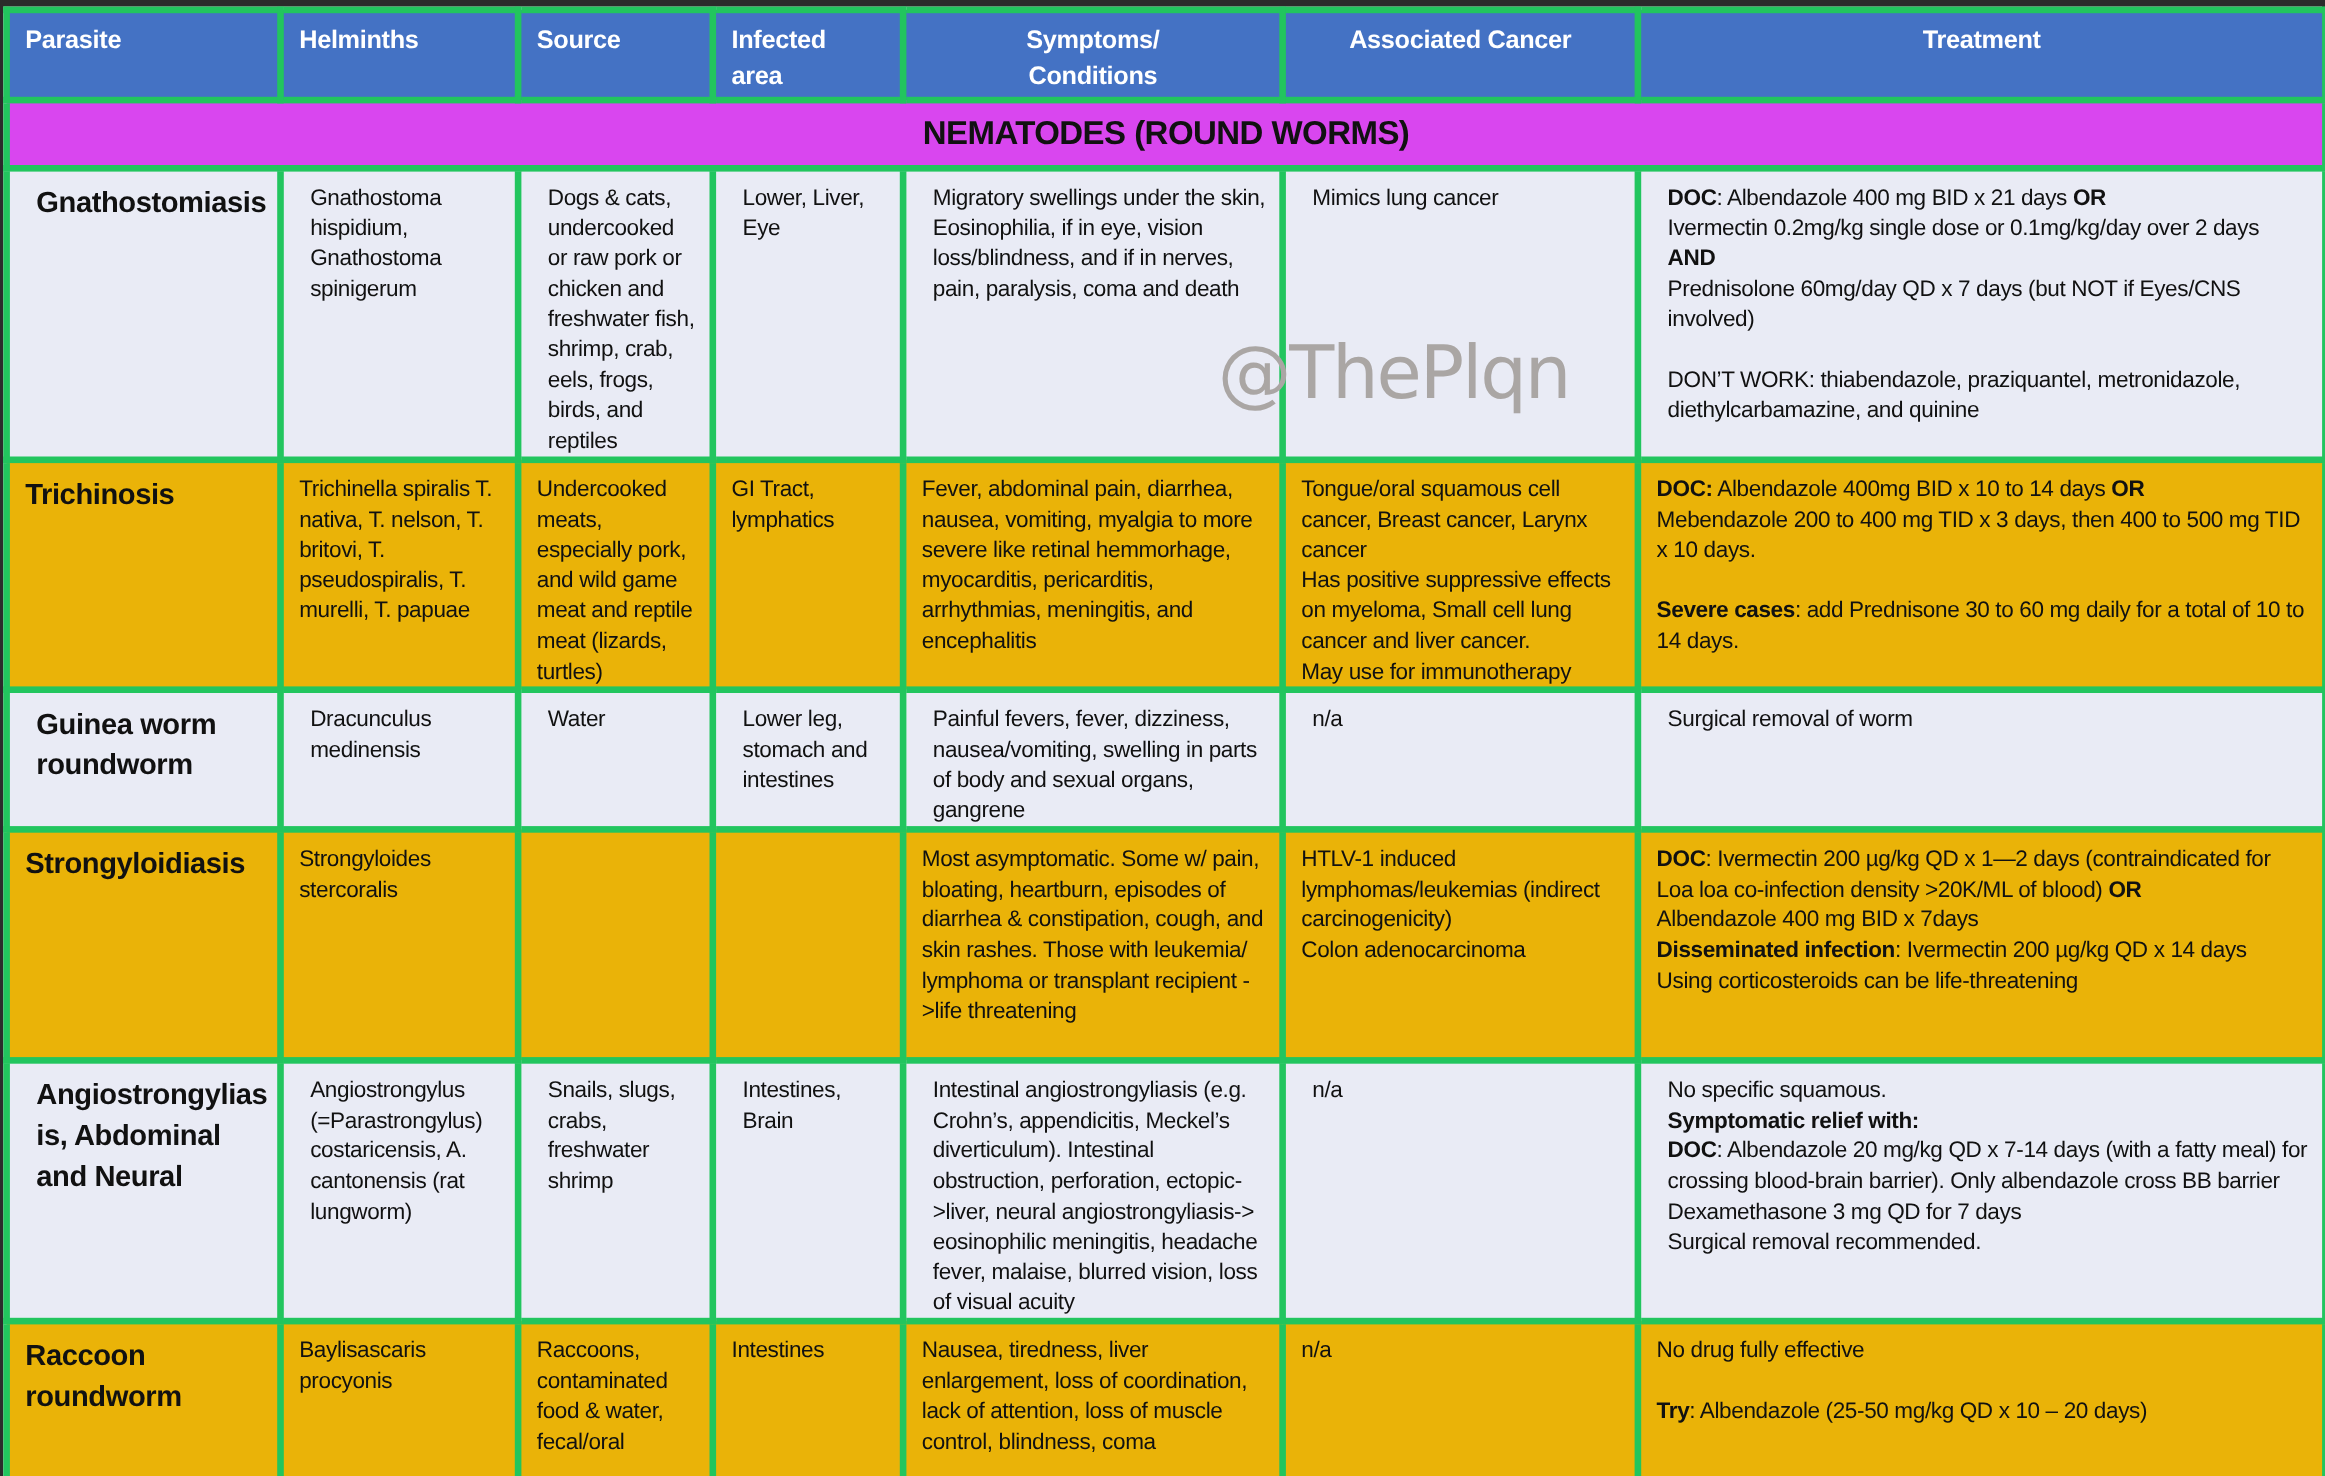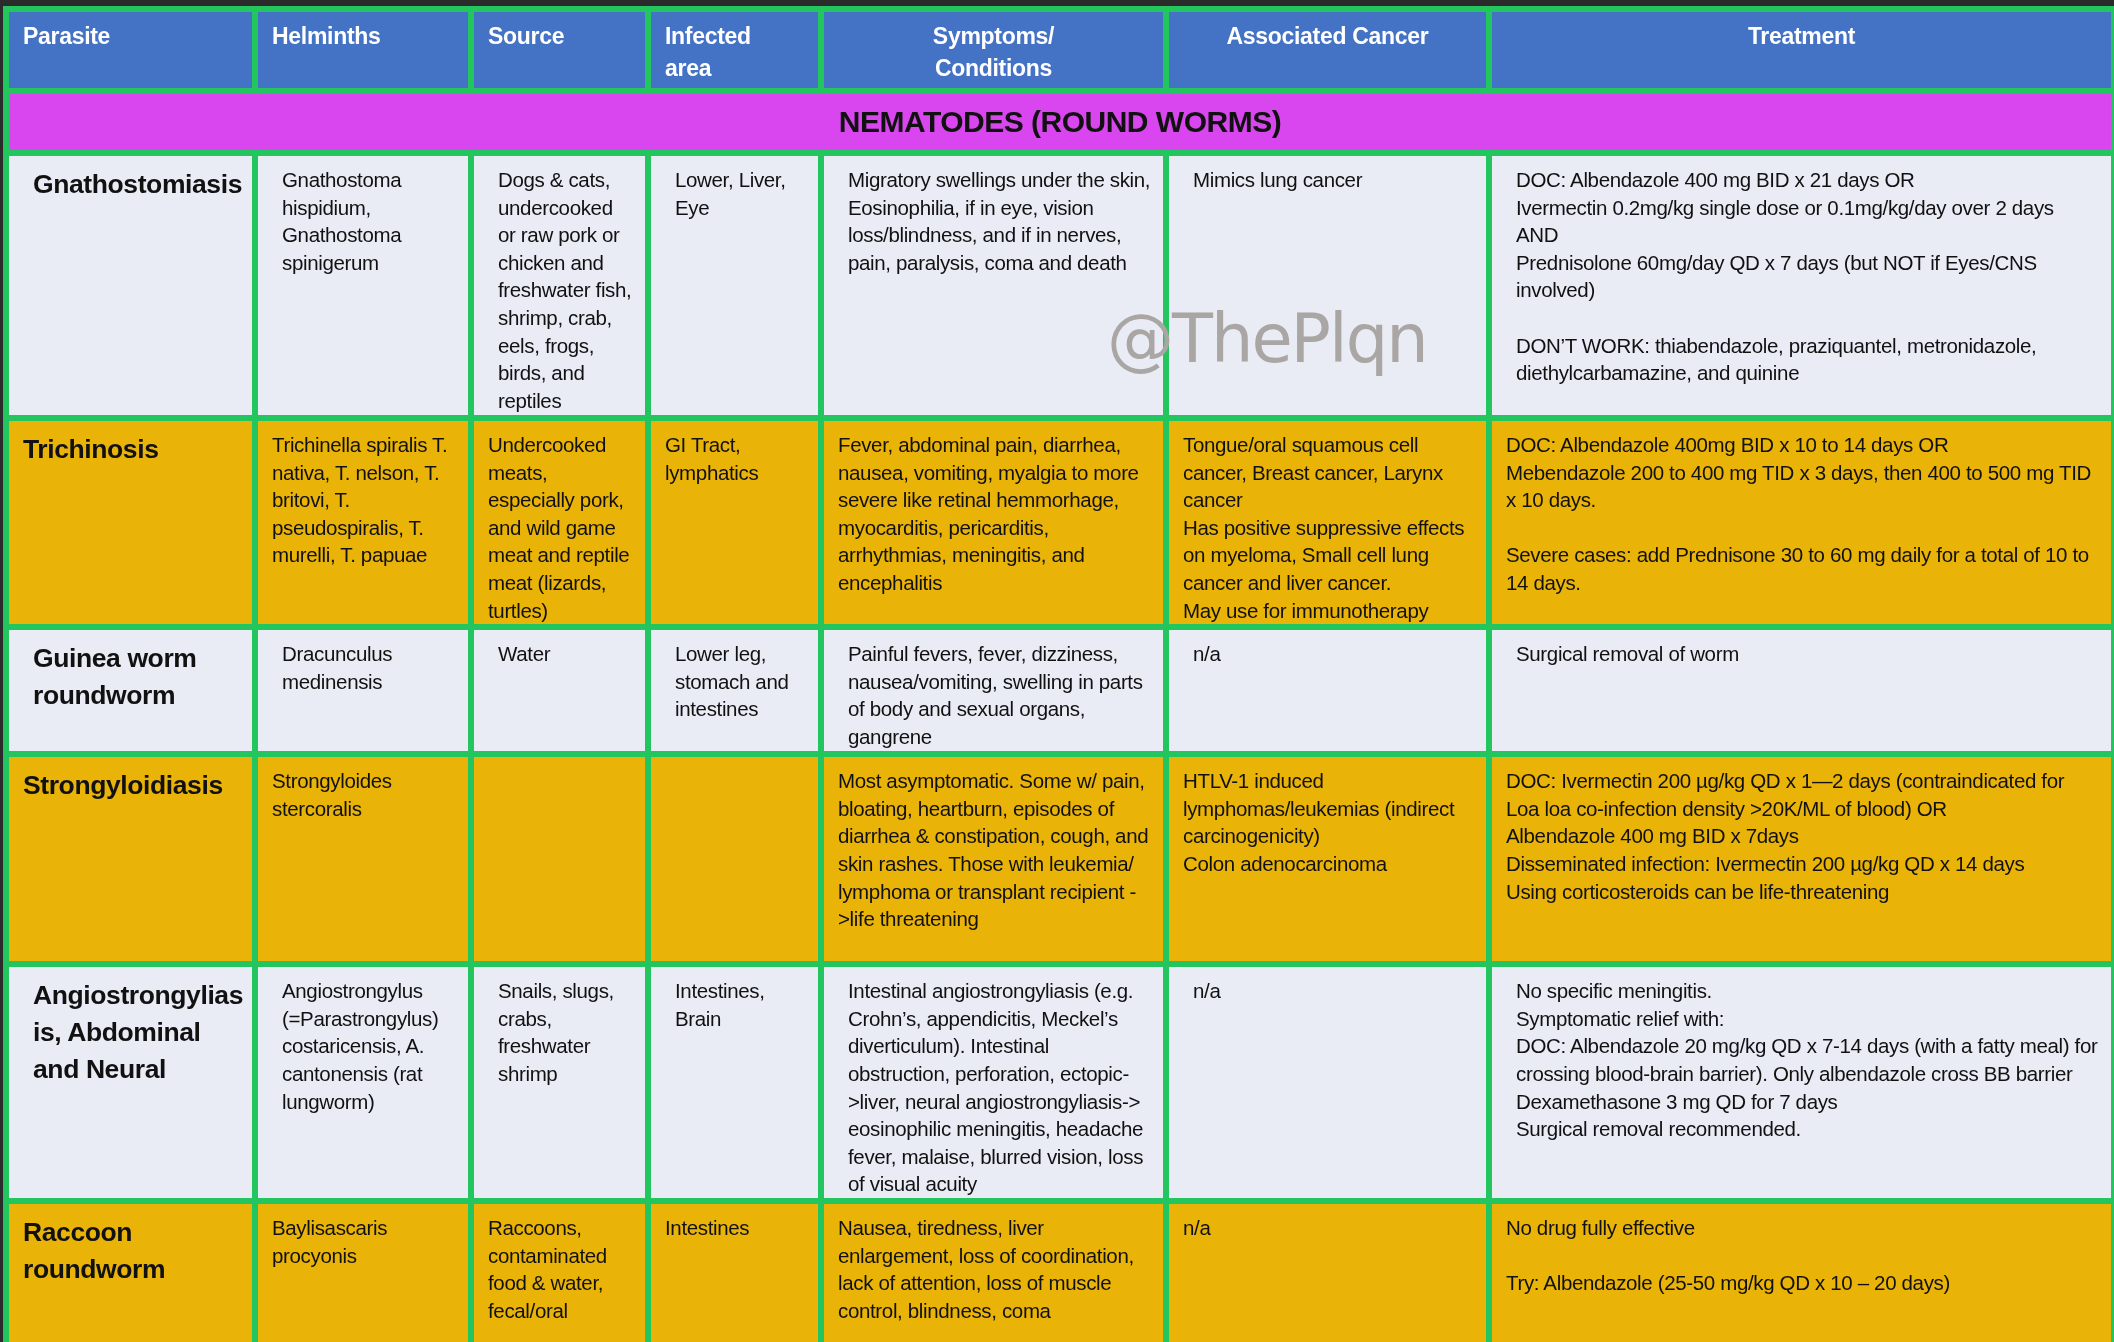--- a/index.html
+++ b/index.html
@@ -42,21 +42,21 @@
       padding: 10px 12px 0 14px;
       letter-spacing: -0.35px;
     }
     td.name {
       font-size: 26.5px; font-weight: bold; line-height: 37px;
       padding: 10px 10px 0 14px; color: #111;
       letter-spacing: -0.4px;
     }
     .line { display: block; min-height: 27.6px; }
     .gap { display: block; height: 27.6px; }
-    b { font-weight: normal; margin-top: 23px; }
+    b { font-weight: bold; margin-top: 23px; }
     .watermark {
       position: absolute; left: 1107px; top: 300px;
       font-size: 67px; color: #aaa6a4;
       font-family: "DejaVu Sans", sans-serif;
       letter-spacing: -2px;
       pointer-events: none; white-space: nowrap;
     }
   </style>
 </head>
 <body>
@@ -159,21 +159,21 @@
     </tr>
 
     <tr class="light" style="height:237px">
       <td class="name">Angiostrongylias is, Abdominal and Neural</td>
       <td class="cell">Angiostrongylus (=Parastrongylus) costaricensis, A. cantonensis (rat lungworm)</td>
       <td class="cell">Snails, slugs, crabs, freshwater shrimp</td>
       <td class="cell">Intestines, Brain</td>
       <td class="cell">Intestinal angiostrongyliasis (e.g. Crohn’s, appendicitis, Meckel’s diverticulum). Intestinal obstruction, perforation, ectopic-&gt;liver,  neural angiostrongyliasis-&gt; eosinophilic meningitis, headache fever, malaise, blurred vision, loss of visual acuity</td>
       <td class="cell">n/a</td>
       <td class="cell">
-        <span class="line">No specific meningitis.</span>
+        <span class="line">No specific squamous.</span>
         <span class="line"><b>Symptomatic relief with:</b></span>
         <span class="line"><b>DOC</b><span>: Albendazole 20 mg/kg QD x 7-14 days (with a fatty meal) for crossing blood-brain barrier). Only albendazole cross BB barrier</span></span>
         <span class="line">Dexamethasone 3 mg QD for 7 days</span>
         <span class="line">Surgical removal recommended.</span>
       </td>
     </tr>
 
     <tr class="dark" style="height:160px">
       <td class="name">Raccoon roundworm</td>
       <td class="cell">Baylisascaris procyonis</td>

